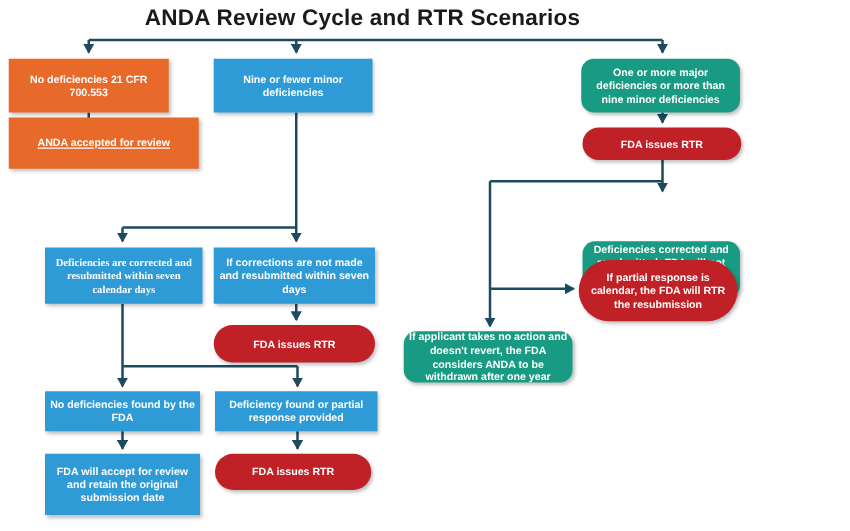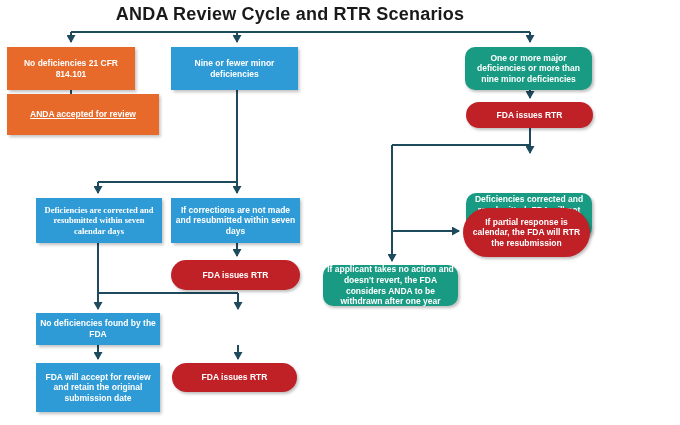--- a/index.html
+++ b/index.html
@@ -74,27 +74,28 @@
     <path d="M98 345 V359" marker-end="url(#arr)"></path>
     <path d="M238 345 V359" marker-end="url(#arr)"></path>
 
     <path d="M530 90 V98" marker-end="url(#arr)"></path>
     <path d="M530 128 V153" marker-end="url(#arr)"></path>
     <path d="M530 145 H392"></path>
     <path d="M392 145 V261" marker-end="url(#arr)"></path>
     <path d="M392 231 H459" marker-end="url(#arr)"></path>
   </svg>
 
-  <div class="node orange" id="n-no-deficiencies">No deficiencies 21 CFR 814.101</div>
+  <div class="node orange" id="n-no-deficiencies">No deficiencies 21 CFR 700.553</div>
   <div class="node orange" id="n-anda-accepted">ANDA accepted for review</div>
   <div class="node blue" id="n-nine-or-fewer">Nine or fewer minor deficiencies</div>
   <div class="node blue" id="n-corrected-seven">Deficiencies are corrected and resubmitted within seven calendar days</div>
   <div class="node blue" id="n-not-made-seven">If corrections are not made and resubmitted within seven days</div>
   <div class="node red pill" id="n-rtr-mid">FDA issues RTR</div>
   <div class="node blue" id="n-no-def-found">No deficiencies found by the FDA</div>
+  <div class="node blue" id="n-def-found-partial">Deficiency found or partial response provided</div>
   <div class="node blue" id="n-accept-retain">FDA will accept for review and retain the original submission date</div>
   <div class="node red pill" id="n-rtr-bottom">FDA issues RTR</div>
   <div class="node teal" id="n-major-def">One or more major deficiencies or more than nine minor deficiencies</div>
   <div class="node red pill" id="n-rtr-right">FDA issues RTR</div>
   <div class="node teal" id="n-corrected-no-retain">Deficiencies corrected and resubmitted; FDA will not retain original submission date</div>
   <div class="node red pill-lg" id="n-partial-response">If partial response is calendar, the FDA will RTR the resubmission</div>
   <div class="node teal" id="n-no-action">If applicant takes no action and doesn't revert, the FDA considers ANDA to be withdrawn after one year</div>
 
 </div>
 

